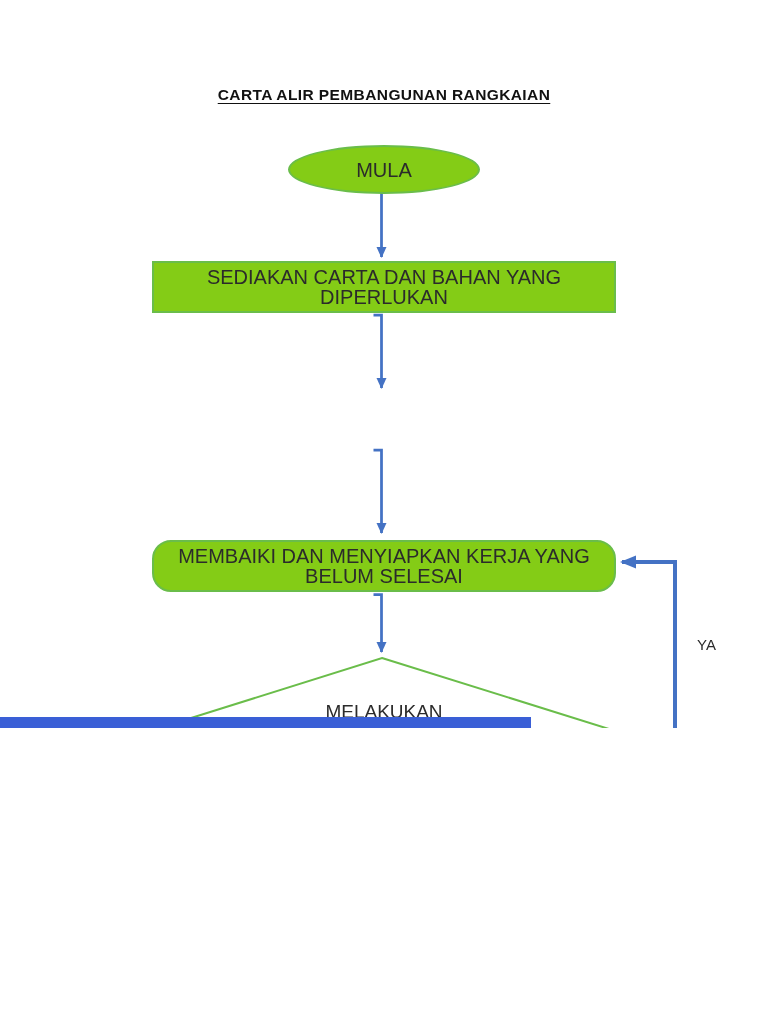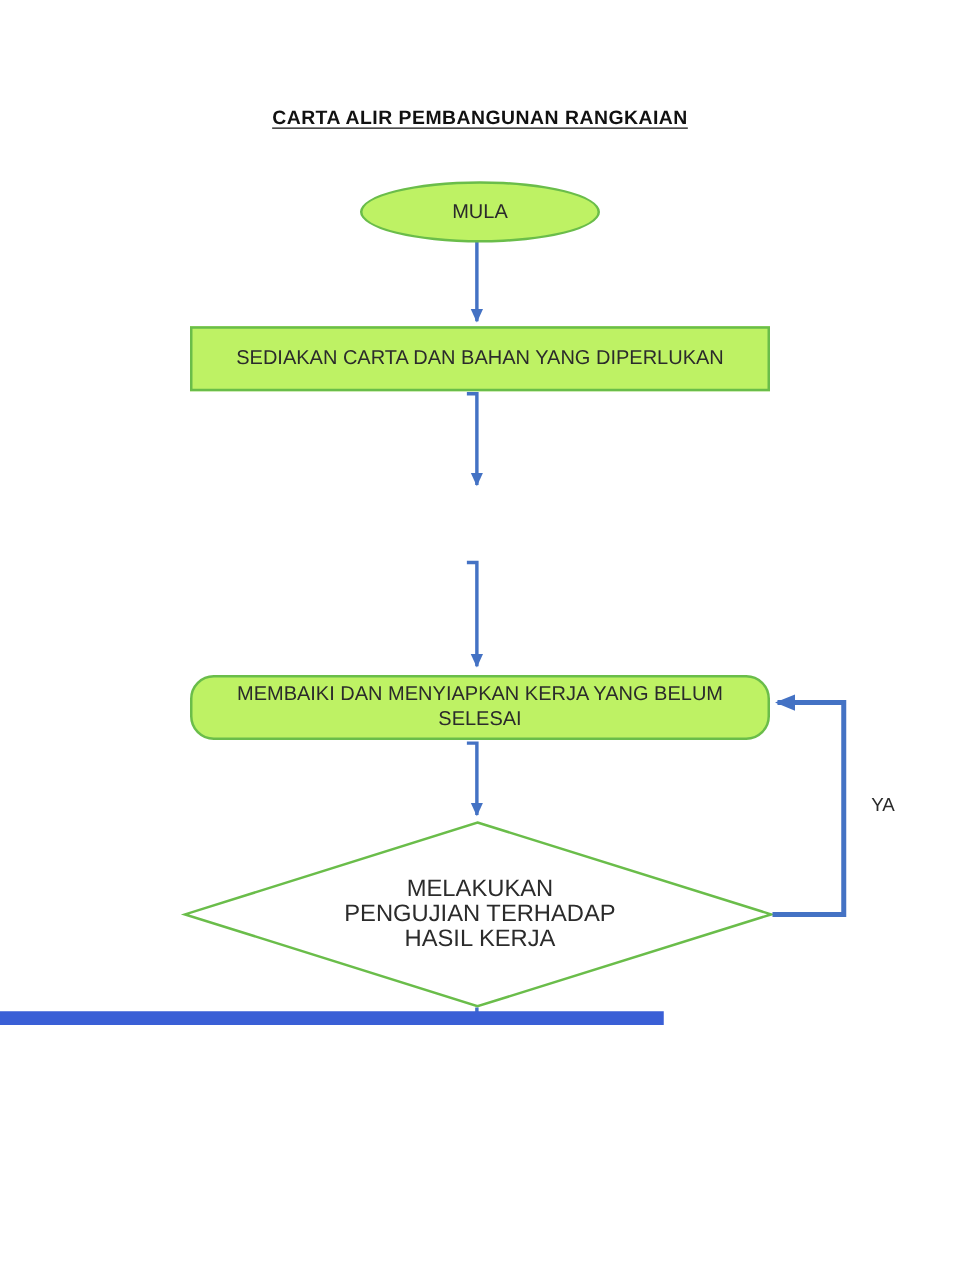--- a/index.html
+++ b/index.html
@@ -7,21 +7,21 @@
     --blue: #4472c4;
     --text: #2b2b2b;
     --title: #111111;
     --bar: #3a5fd6;
   }
   * { margin: 0; padding: 0; box-sizing: border-box; }
   html, body { background: #ffffff; }
   .page {
     position: relative;
     width: 768px;
-    height: 820px;
+    height: 728px;
     background: #ffffff;
     overflow: hidden;
     font-family: "Liberation Sans", "DejaVu Sans", sans-serif;
     color: var(--text);
   }
   .title {
     position: absolute;
     top: 86px;
     left: 0;
     width: 768px;
@@ -37,24 +37,24 @@
     position: absolute;
     top: 0; left: 0;
     width: 768px; height: 1024px;
   }
   .node {
     position: absolute;
     display: flex;
     align-items: center;
     justify-content: center;
     text-align: center;
-    font-size: 16px;
+    font-size: 20px;
     line-height: 20px;
     color: var(--text);
-    background: #bef264;
+    background: #84cc16;
   }
   .process { border: 2px solid var(--green); padding: 2px 20px; }
   .terminator { border: 2px solid var(--green); border-radius: 50%; }
   .n-start { left: 288px; top: 145px; width: 192px; height: 49px; }
   .n-step1 { left: 152px; top: 261px; width: 464px; height: 52px; }
   .n-step2 { left: 152px; top: 395px; width: 464px; height: 52px; }
   .n-step3 { left: 152px; top: 540px; width: 464px; height: 52px; border-radius: 19px; }
   .n-step4 { left: 152px; top: 855px; width: 464px; height: 53px; }
   .n-end   { left: 288px; top: 946px; width: 192px; height: 52px; }
   .diamond-text {

